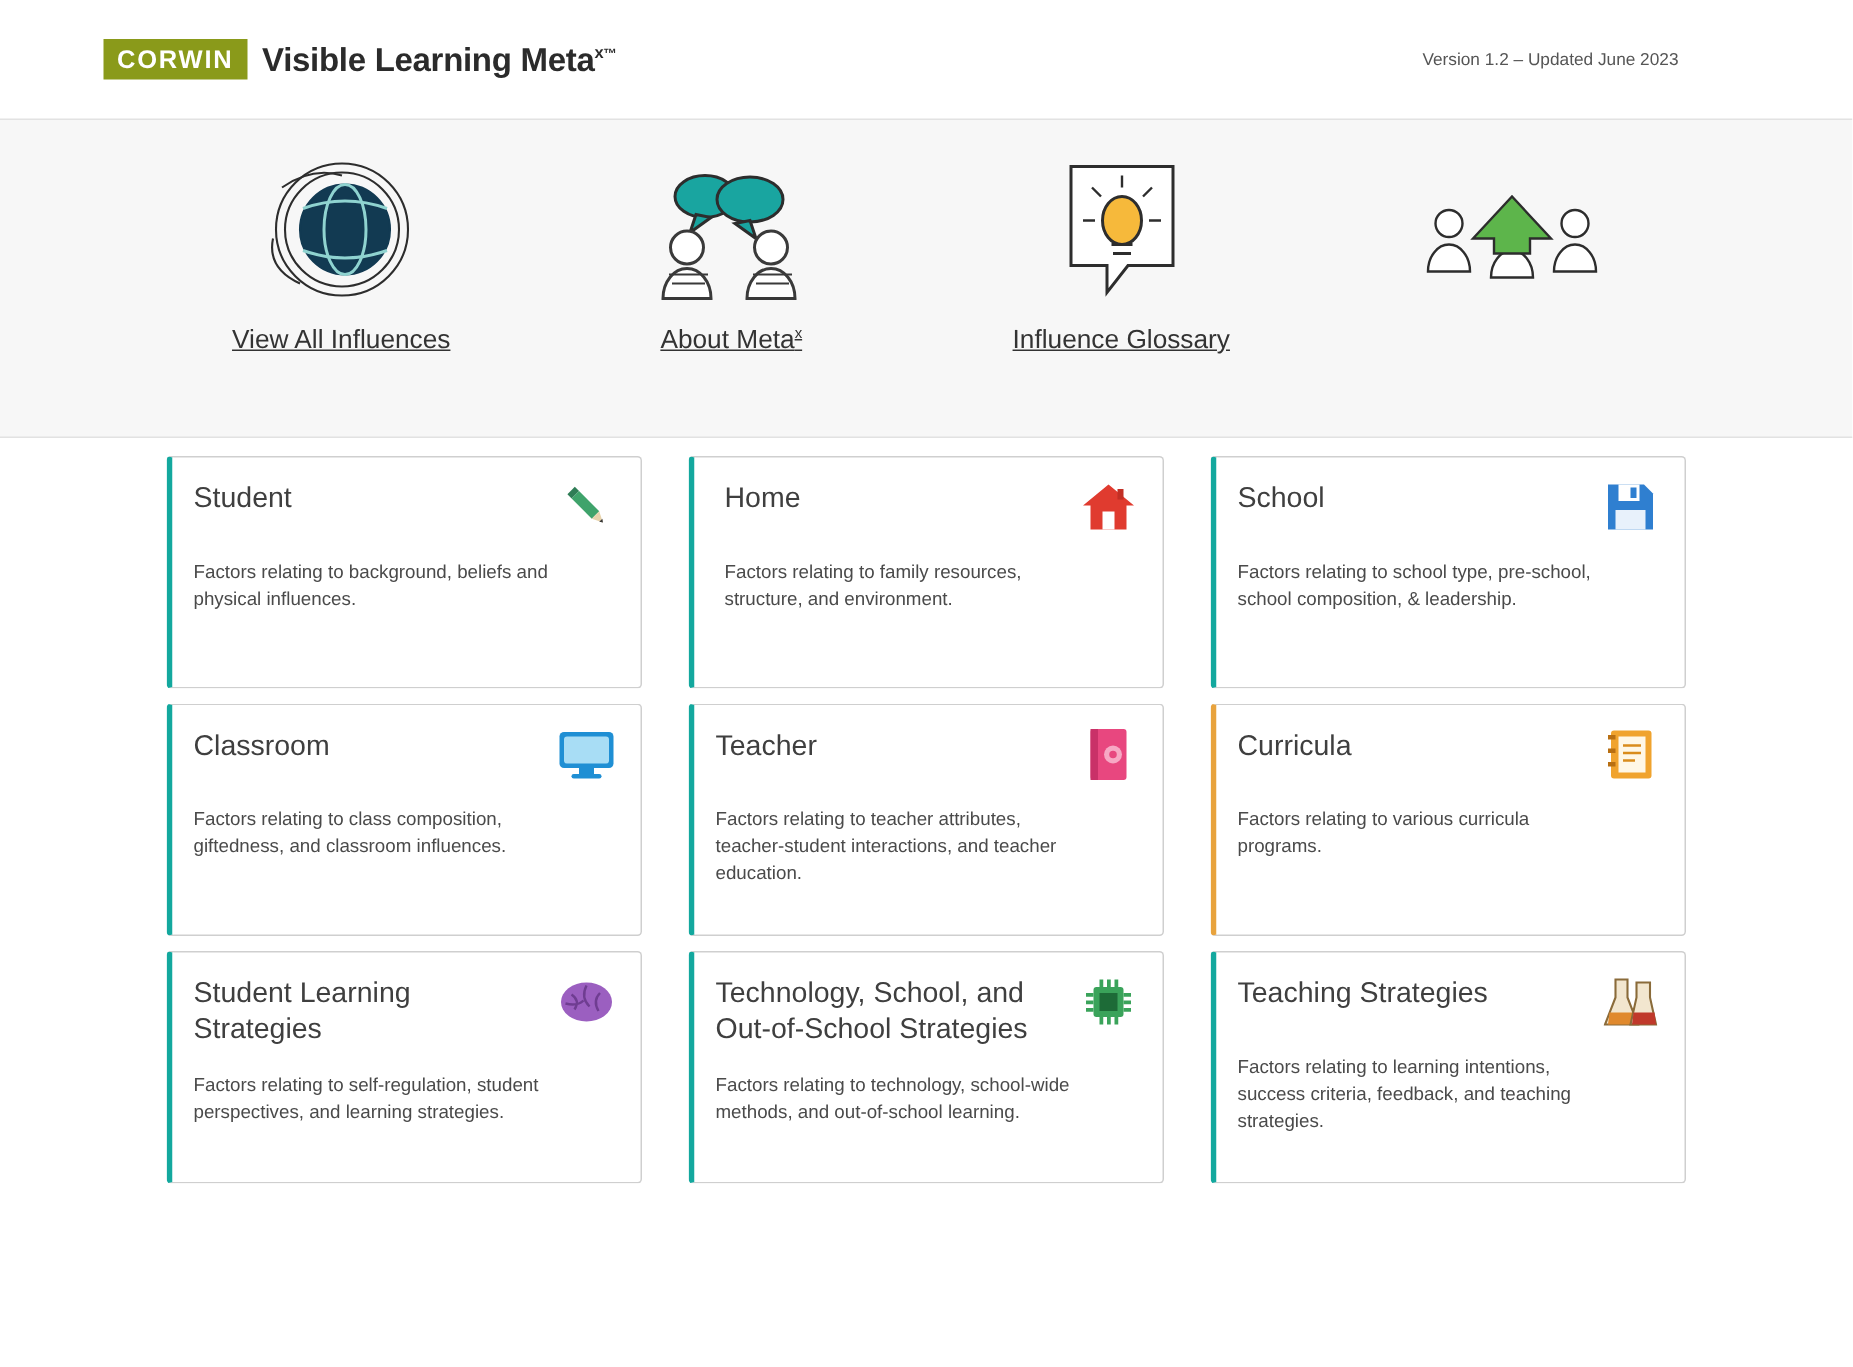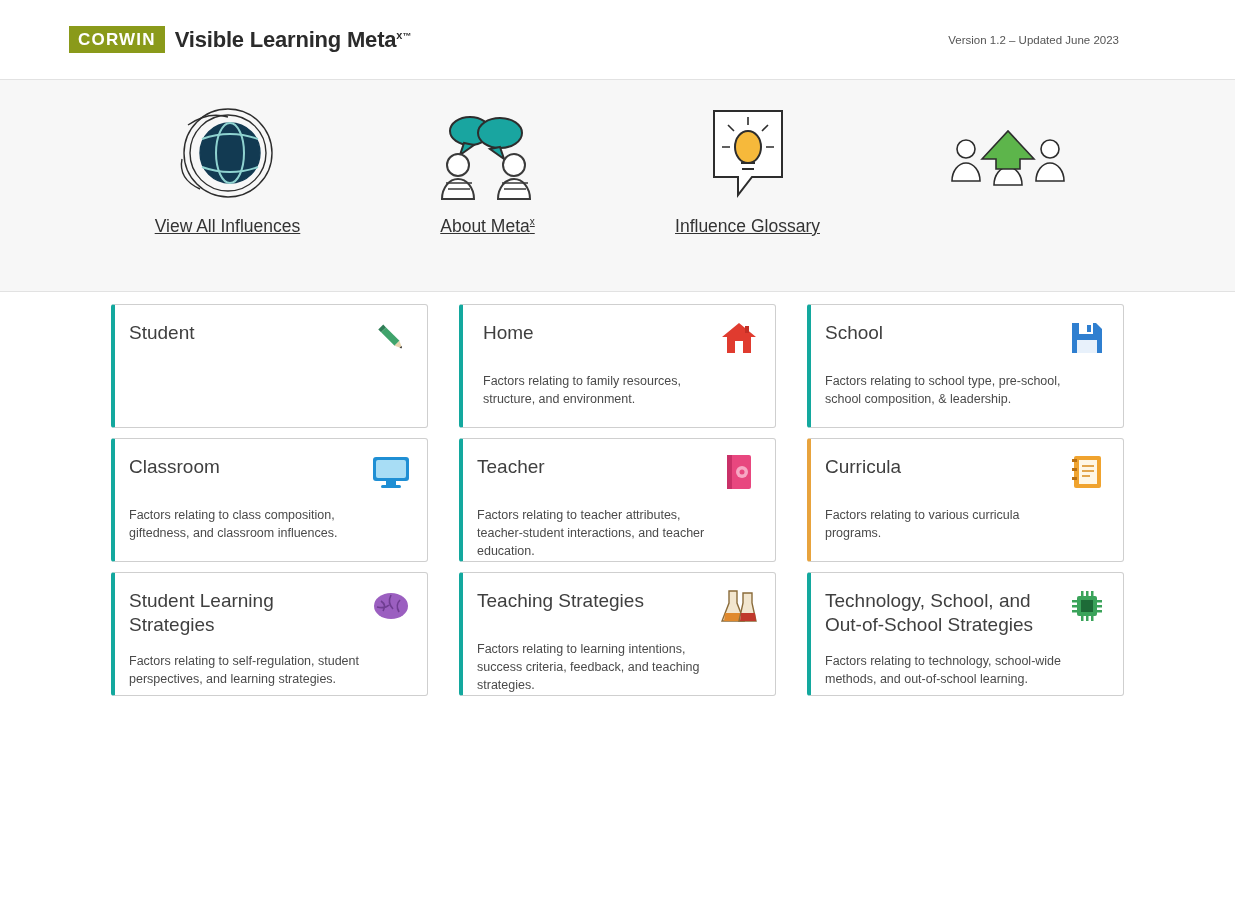--- a/index.html
+++ b/index.html
@@ -105,21 +105,21 @@
     column-gap: 31px;
     row-gap: 10px;
     padding: 12px 0 0 0;
   }
   .card {
     background: #ffffff;
     border: 1px solid #cfcfcf;
     border-left-width: 4px;
     border-radius: 3px;
     padding: 16px 17px 18px 14px;
-    height: 124px;
+    height: 155px;
     position: relative;
     cursor: pointer;
   }
   .card-head {
     display: flex;
     align-items: flex-start;
     justify-content: space-between;
     min-height: 34px;
   }
   .card-title {
@@ -247,20 +247,21 @@
           <svg width="36" height="36" viewBox="0 0 36 36">
             <g transform="rotate(-45 18 18)">
               <rect x="15" y="3" width="7" height="4" fill="#2f7d56"></rect>
               <rect x="15" y="7" width="7" height="19" fill="#3fa36b"></rect>
               <polygon points="15,26 18.5,33 22,26" fill="#e7d3ad"></polygon>
               <polygon points="17,31 18.5,33 20,31" fill="#3a3a3a"></polygon>
             </g>
           </svg>
         </div>
       </div>
+      <div class="card-desc">Factors relating to background, beliefs and physical influences.</div>
     </div>
 
     <div class="card c-home">
       <div class="card-head">
         <div class="card-title">Home</div>
         <div class="card-icon">
           <svg width="36" height="34" viewBox="0 0 36 34">
             <polygon points="18,2 35,16 30,16 30,32 6,32 6,16 1,16" fill="#e03b2f"></polygon>
             <rect x="14" y="20" width="8" height="12" fill="#ffffff"></rect>
             <rect x="24" y="5" width="4" height="7" fill="#c22f25"></rect>
@@ -336,35 +337,20 @@
       <div class="card-head">
         <div class="card-title">Student Learning Strategies</div>
         <div class="card-icon">
           <svg width="36" height="30" viewBox="0 0 36 30">
             <ellipse cx="18" cy="15" rx="17" ry="13" fill="#9b5fc0"></ellipse>
             <path d="M8 10 q6 4 2 10 M18 4 q-4 8 2 14 M27 9 q-5 5 -1 12 M4 16 q8 2 12 -2" stroke="#6f3d91" stroke-width="1.6" fill="none"></path>
           </svg>
         </div>
       </div>
       <div class="card-desc">Factors relating to self-regulation, student perspectives, and learning strategies.</div>
-    </div>
-
-    <div class="card c-ts">
-      <div class="card-head">
-        <div class="card-title">Teaching Strategies</div>
-        <div class="card-icon">
-          <svg width="36" height="34" viewBox="0 0 36 34">
-            <path d="M8 2 h8 v12 l7 18 h-22 l7 -18 z" fill="#f2e6cf" stroke="#8a6b3a" stroke-width="1.4"></path>
-            <path d="M4 24 h18 l3 8 h-22 z" fill="#e0892d"></path>
-            <path d="M22 4 h9 v10 l4 18 h-17 l4 -18 z" fill="#f2e6cf" stroke="#8a6b3a" stroke-width="1.4"></path>
-            <path d="M20 24 h14 l1 8 h-16 z" fill="#c0392b"></path>
-          </svg>
-        </div>
-      </div>
-      <div class="card-desc">Factors relating to learning intentions, success criteria, feedback, and teaching strategies.</div>
     </div>
 
     <div class="card c-tech">
       <div class="card-head">
         <div class="card-title">Technology, School, and Out-of-School Strategies</div>
         <div class="card-icon">
           <svg width="34" height="34" viewBox="0 0 34 34">
             <rect x="7" y="7" width="20" height="20" rx="2" fill="#3aa35a"></rect>
             <rect x="11" y="11" width="12" height="12" fill="#1d6b37"></rect>
             <g fill="#3aa35a">
@@ -380,15 +366,30 @@
               <rect x="27" y="11" width="5" height="2.5"></rect>
                 <rect x="27" y="16" width="5" height="2.5"></rect>
                 <rect x="27" y="21" width="5" height="2.5"></rect>
             </g>
           </svg>
         </div>
       </div>
       <div class="card-desc">Factors relating to technology, school-wide methods, and out-of-school learning.</div>
     </div>
 
+    <div class="card c-ts">
+      <div class="card-head">
+        <div class="card-title">Teaching Strategies</div>
+        <div class="card-icon">
+          <svg width="36" height="34" viewBox="0 0 36 34">
+            <path d="M8 2 h8 v12 l7 18 h-22 l7 -18 z" fill="#f2e6cf" stroke="#8a6b3a" stroke-width="1.4"></path>
+            <path d="M4 24 h18 l3 8 h-22 z" fill="#e0892d"></path>
+            <path d="M22 4 h9 v10 l4 18 h-17 l4 -18 z" fill="#f2e6cf" stroke="#8a6b3a" stroke-width="1.4"></path>
+            <path d="M20 24 h14 l1 8 h-16 z" fill="#c0392b"></path>
+          </svg>
+        </div>
+      </div>
+      <div class="card-desc">Factors relating to learning intentions, success criteria, feedback, and teaching strategies.</div>
+    </div>
+
   </div>
 
 </div>
 
 </body></html>

